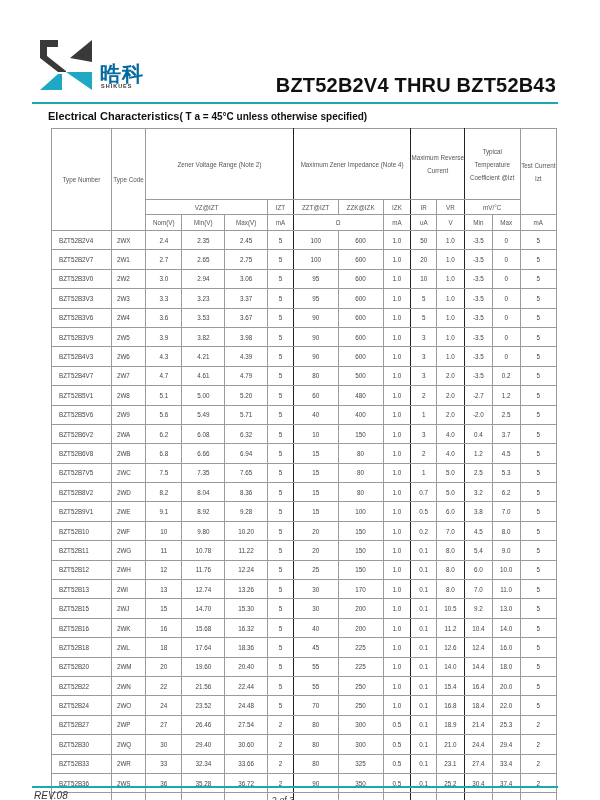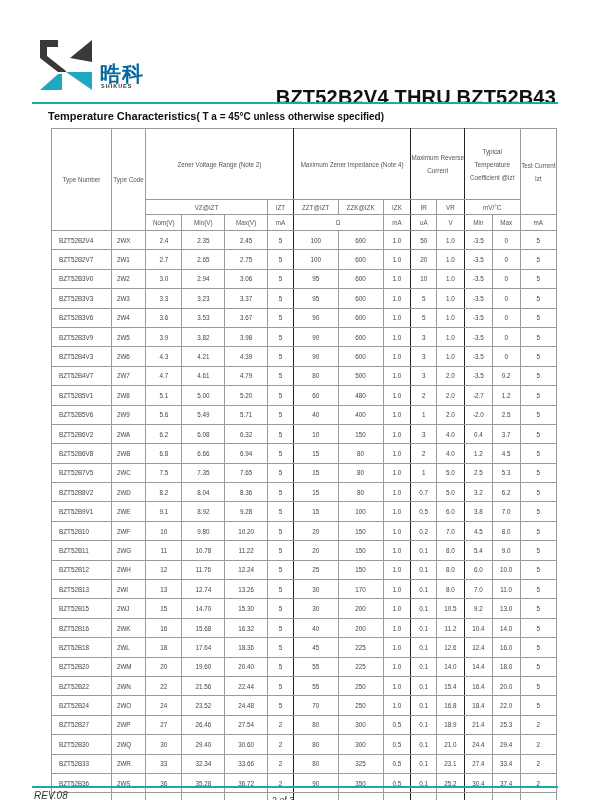--- a/index.html
+++ b/index.html
@@ -1,20 +1,20 @@
 <!DOCTYPE html>
 <html><head>
 <meta charset="utf-8">
 <style>
   html, body { margin:0; padding:0; background:#ffffff; }
   body { width:600px; height:800px; position:relative; overflow:hidden; font-family:"Liberation Sans", sans-serif; color:#111; }
   .logo { position:absolute; left:36px; top:38px; width:130px; height:54px; }
   .logo-cn { position:absolute; left:100px; top:60px; font-size:21px; font-weight:bold; color:#0369a1; letter-spacing:1px; font-family:"DejaVu Sans", sans-serif; }
   .logo-en { position:absolute; left:101px; top:83px; font-size:5.5px; font-weight:bold; color:#333; letter-spacing:1px; }
-  .doc-title { position:absolute; right:44px; top:74px; font-size:20px; font-weight:bold; color:#111; letter-spacing:0.2px;margin-top:12px; }
+  .doc-title { position:absolute; right:44px; top:74px; font-size:20px; font-weight:bold; color:#111; letter-spacing:0.2px; }
   .rule-top { position:absolute; left:32px; top:102px; width:526px; height:2px; background:#1aa9ad; }
   .section-title { position:absolute; left:48px; top:110px; font-size:11px; font-weight:bold; }
   .section-title .cond { font-size:10px; }
   table.ec { position:absolute; left:51px; top:128px; width:506px; border-collapse:collapse; table-layout:fixed; font-size:6.3px; color:#444; }
   table.ec td, table.ec th { border:1px solid #9a9a9a; text-align:center; padding:0; font-weight:normal; line-height:11px; overflow:hidden; white-space:nowrap; }
   table.ec th { color:#555; }
   table.ec thead tr.h1 th { height:70px; white-space:normal; line-height:13px; }
   table.ec thead tr.h2 th { height:14px; }
   table.ec thead tr.h3 th { height:15px; border-top:1.3px solid #222; }
   table.ec tbody td { height:18.4px; }
@@ -37,21 +37,21 @@
     <polygon points="30,34 56,34 56,52" fill="#1ea8c4"></polygon>
     <polygon points="30,36 30,52 48,52" fill="#1ea8c4" opacity="0"></polygon>
   </svg>
 </div>
 <div class="logo-cn">晧科</div>
 <div class="logo-en">SHIKUES</div>
 <div class="doc-title">BZT52B2V4 THRU BZT52B43</div>
 <div class="rule-top"></div>
 
 <div class="section-title">
-  <span>Temperature Characteristics</span><span class="cond">( T a = 45°C unless otherwise specified)</span>
+  <span>Electrical Characteristics</span><span class="cond">( T a = 45°C unless otherwise specified)</span>
 </div>
 
 <table class="ec">
   <colgroup>
     <col style="width:56px">
       <col style="width:32px">
       <col style="width:34px">
       <col style="width:40px">
       <col style="width:40px">
       <col style="width:24px">

